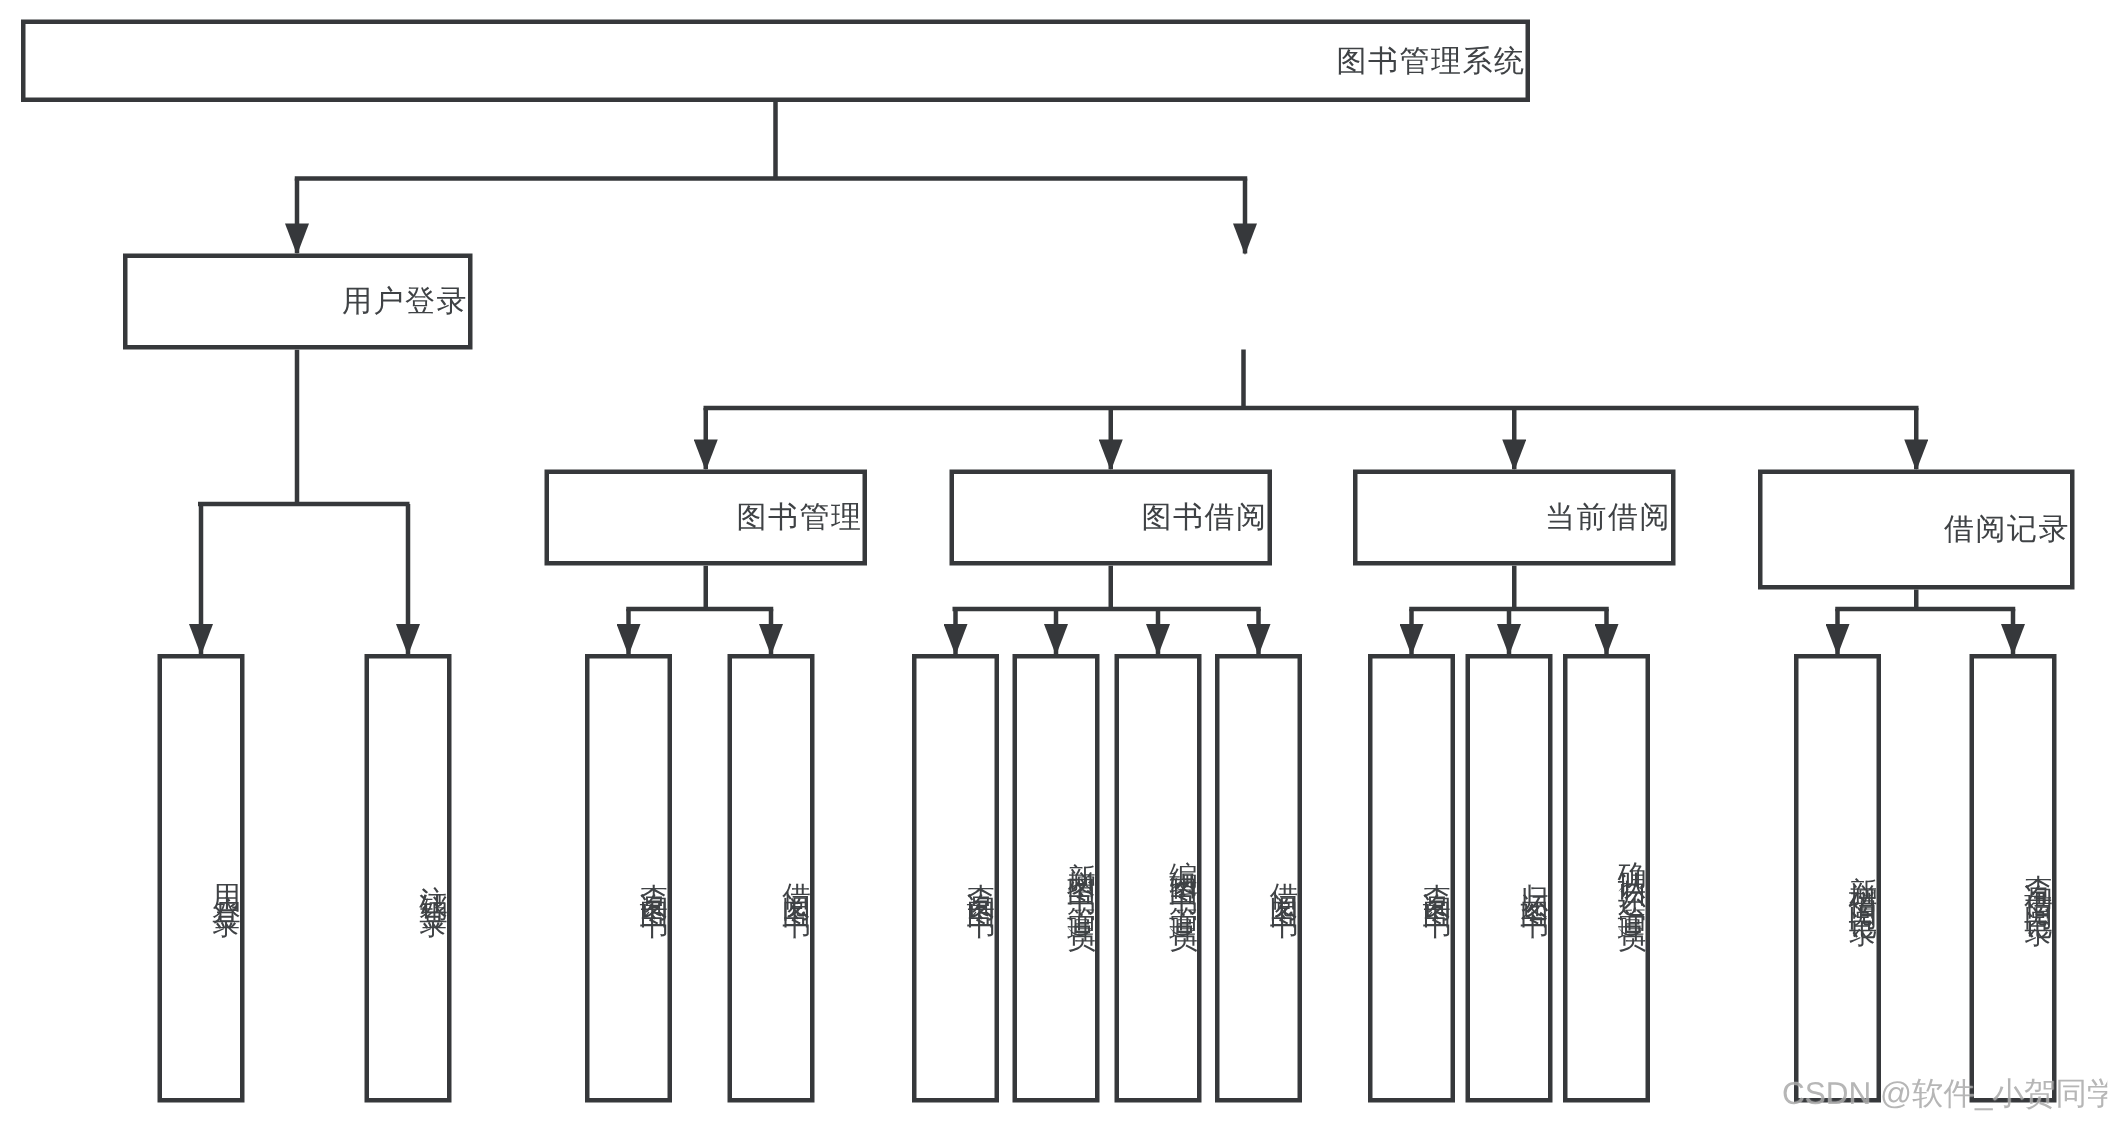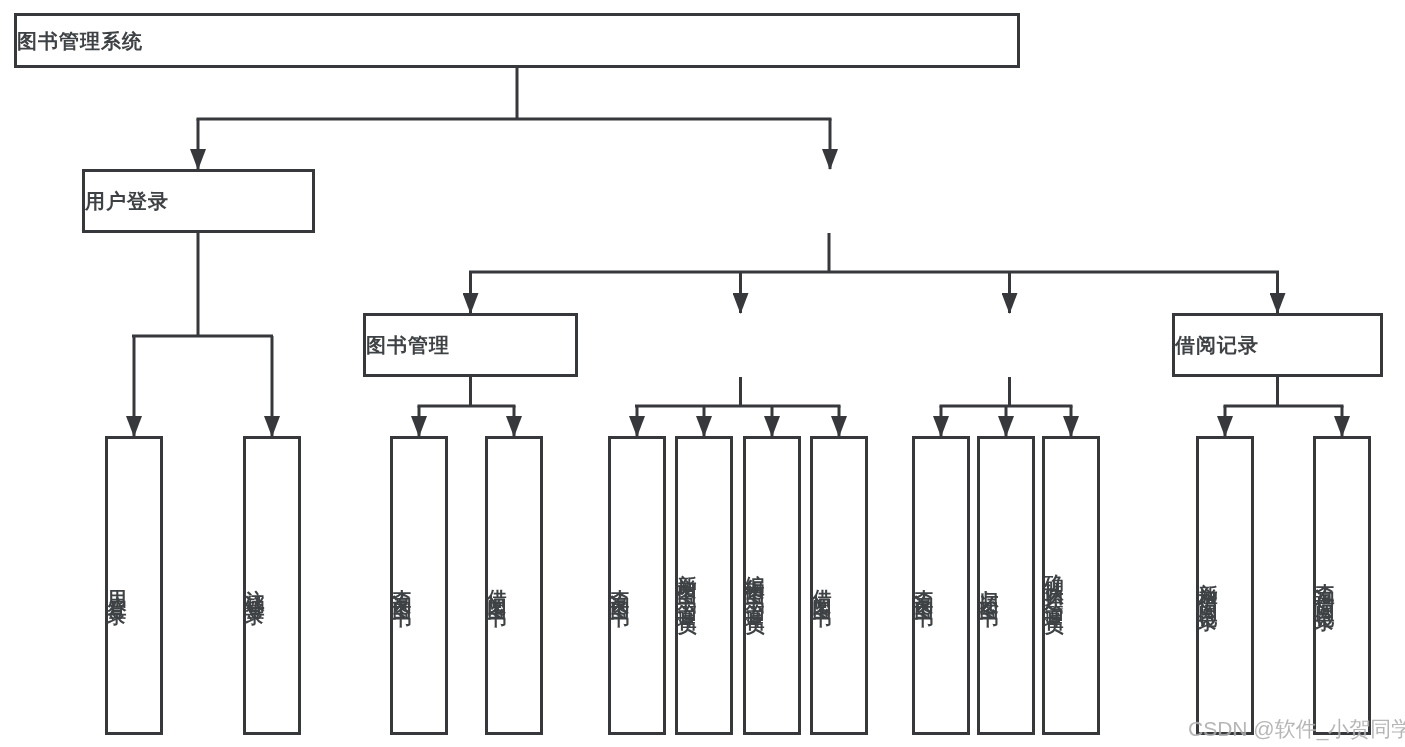--- a/index.html
+++ b/index.html
@@ -3,22 +3,22 @@
 <meta charset="utf-8">
 <style>
   html,body{margin:0;padding:0;background:#ffffff;}
   .canvas{
     position:relative;width:1405px;height:747px;background:#ffffff;overflow:hidden;
     font-family:"Liberation Sans","DejaVu Sans",sans-serif;
   }
   .connectors{position:absolute;left:0;top:0;width:1405px;height:747px;}
   .box{
     position:absolute;box-sizing:border-box;border:3px solid #36383b;background:#ffffff;
-    display:flex;align-items:center;justify-content:flex-start;
-    color:#3f4245;font-size:20px;line-height:1;letter-spacing:1px;font-weight:bold;
+    display:flex;align-items:center;justify-content:flex-end;
+    color:#3f4245;font-size:20px;line-height:1;letter-spacing:1px;
   }
   .box .lbl{white-space:nowrap;}
   .leaf .lbl{
     writing-mode:vertical-rl;-webkit-writing-mode:vertical-rl;
     font-size:19px;letter-spacing:6px;white-space:nowrap;
   }
   .watermark{
     position:absolute;left:1188px;top:715px;z-index:5;
     color:#aaaaaa;font-size:21px;white-space:nowrap;opacity:0.85;
     text-shadow:0 0 1px #ffffff;
@@ -74,21 +74,27 @@
     <span class="lbl">图书管理系统</span>
   </div>
 
   <div class="box" style="left:82px;top:169px;width:233px;height:64px">
     <span class="lbl">用户登录</span>
   </div>
 
   <div class="box" style="left:363px;top:313px;width:215px;height:64px">
     <span class="lbl">图书管理</span>
   </div>
-  <div class="box" style="left:1172px;top:313px;width:211px;height:64px">
+  <div class="box" style="left:633px;top:313px;width:215px;height:64px">
+    <span class="lbl">图书借阅</span>
+  </div>
+  <div class="box" style="left:902px;top:313px;width:215px;height:64px">
+    <span class="lbl">当前借阅</span>
+  </div>
+  <div class="box" style="left:1172px;top:313px;width:211px;height:80px">
     <span class="lbl">借阅记录</span>
   </div>
 
   <div class="box leaf" style="left:105px;top:436px;width:58px;height:299px">
     <span class="lbl">用户登录</span>
   </div>
   <div class="box leaf" style="left:243px;top:436px;width:58px;height:299px">
     <span class="lbl">注销登录</span>
   </div>
 

